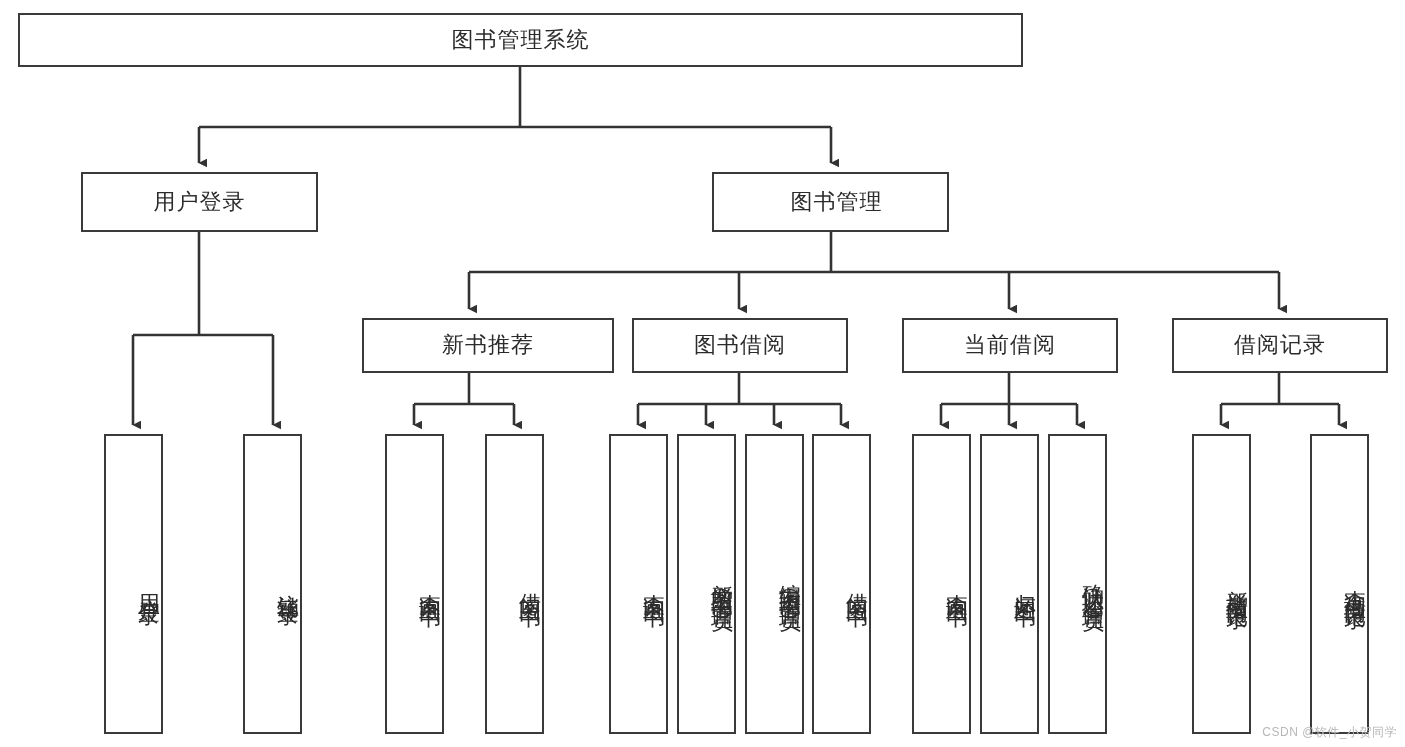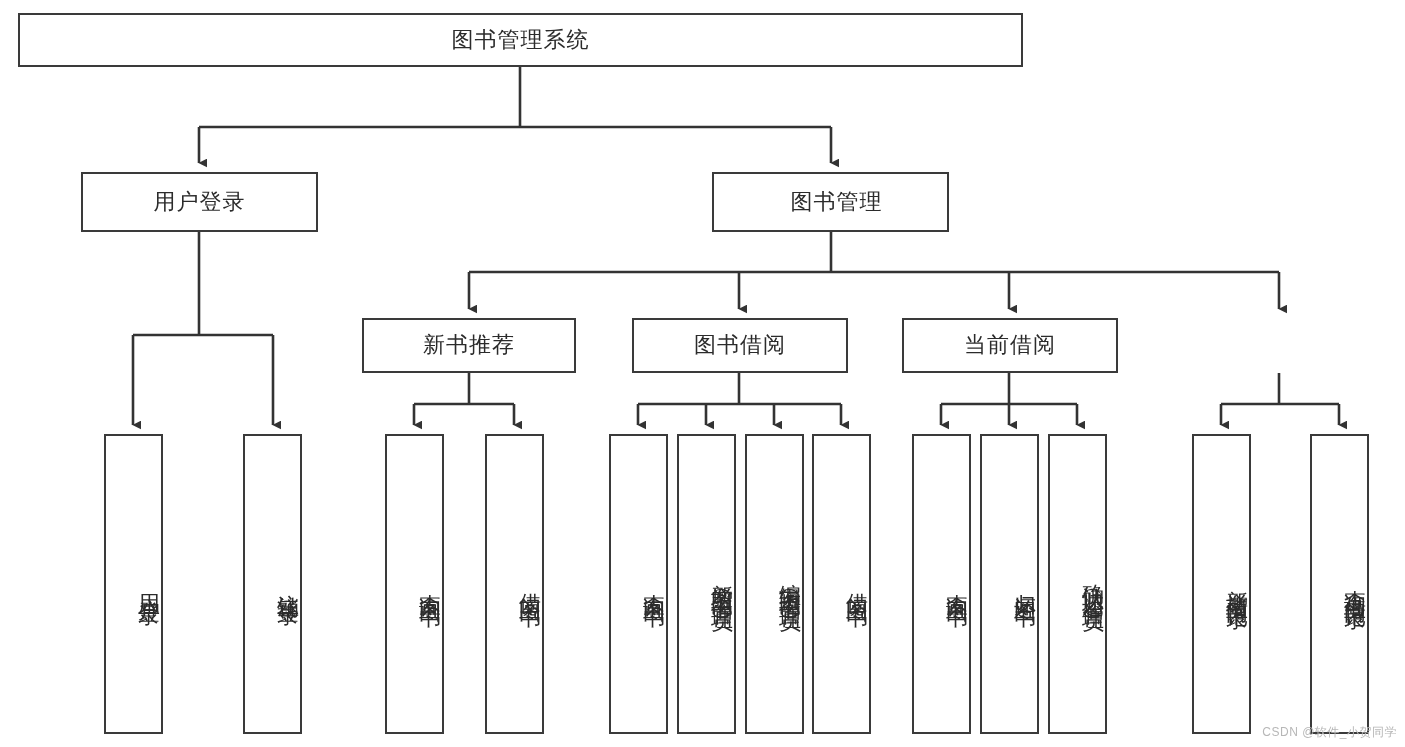--- a/index.html
+++ b/index.html
@@ -129,29 +129,32 @@
     <span class="node-label">图书管理系统</span>
   </div>
 
   <div class="node horizontal" style="left:81px; top:172px; width:237px; height:60px;">
     <span class="node-label">用户登录</span>
   </div>
   <div class="node horizontal" style="left:712px; top:172px; width:237px; height:60px;padding-left:12px;">
     <span class="node-label">图书管理</span>
   </div>
 
-  <div class="node horizontal" style="left:362px; top:318px; width:214px; height:55px;justify-content:center;">
+  <div class="node horizontal" style="left:362px; top:318px; width:252px; height:55px;justify-content:center;">
     <span class="node-label">新书推荐</span>
   </div>
   <div class="node horizontal" style="left:902px; top:318px; width:216px; height:55px;">
     <span class="node-label">当前借阅</span>
   </div>
   <div class="node horizontal" style="left:632px; top:318px; width:216px; height:55px;">
     <span class="node-label">图书借阅</span>
   </div>
+  <div class="node horizontal" style="left:1172px; top:318px; width:216px; height:55px;">
+    <span class="node-label">借阅记录</span>
+  </div>
 
   <div class="node vertical" style="left:104px; top:434px; width:59px; height:300px;">
     <span class="node-label">用户登录</span>
   </div>
   <div class="node vertical" style="left:243px; top:434px; width:59px; height:300px;">
     <span class="node-label">注销登录</span>
   </div>
 
   <div class="node vertical" style="left:385px; top:434px; width:59px; height:300px;">
     <span class="node-label">查询图书</span>

